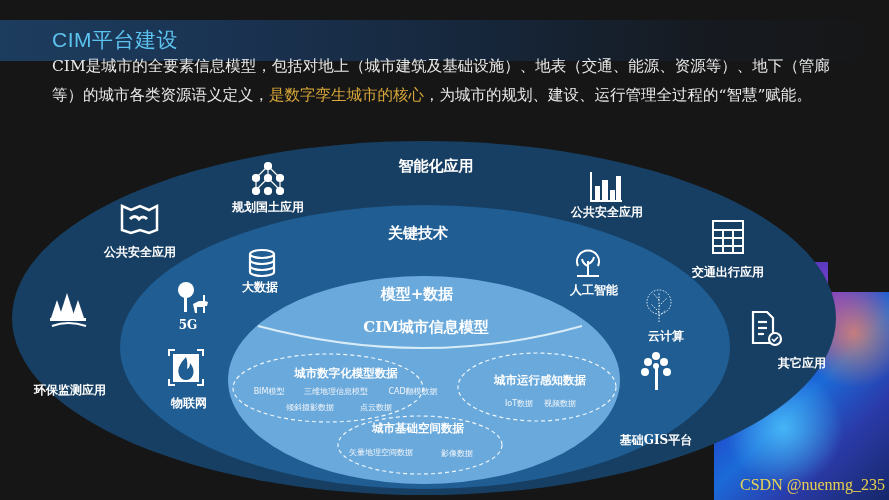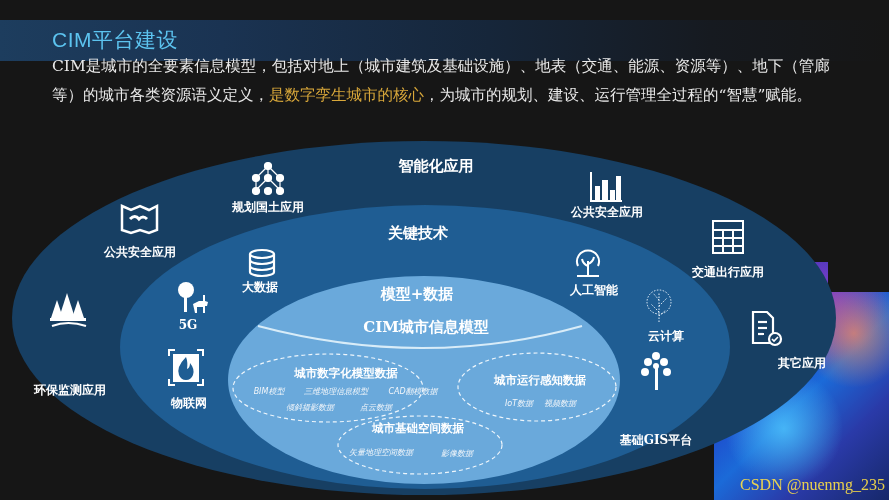--- a/index.html
+++ b/index.html
@@ -39,21 +39,21 @@
     font-family:Liberation Serif, serif; opacity:0.9;
   }
   svg.ell { position:absolute; left:0; top:0; }
   .lbl {
     position:absolute; color:#ffffff; font-family:"DejaVu Serif", serif;
     white-space:nowrap; transform:translateX(-50%); text-align:center;
     font-weight:bold;
   }
   .lbl.l1 { font-size:15px; }
   .lbl.l2 { font-size:12px; }
-  .lbl.small { font-size:8px; font-weight:normal; font-family:"DejaVu Sans", sans-serif; color:#f2f6fa;font-style:italic;}
+  .lbl.small { font-size:8px; font-weight:normal; font-family:"DejaVu Sans", sans-serif; color:#f2f6fa;}
   .lbl.mid { font-size:11.5px; }
 </style>
 </head>
 <body>
 
 <div class="title-bar"></div>
 <div class="title-text">CIM平台建设</div>
 
 <div class="desc"><span>CIM是城市的全要素信息模型，包括对地上（城市建筑及基础设施）、地表（交通、能源、资源等）、地下（管廊等）的城市各类资源语义定义，</span><span class="hl">是数字孪生城市的核心</span><span>，为城市的规划、建设、运行管理全过程的“智慧”赋能。</span></div>
 

